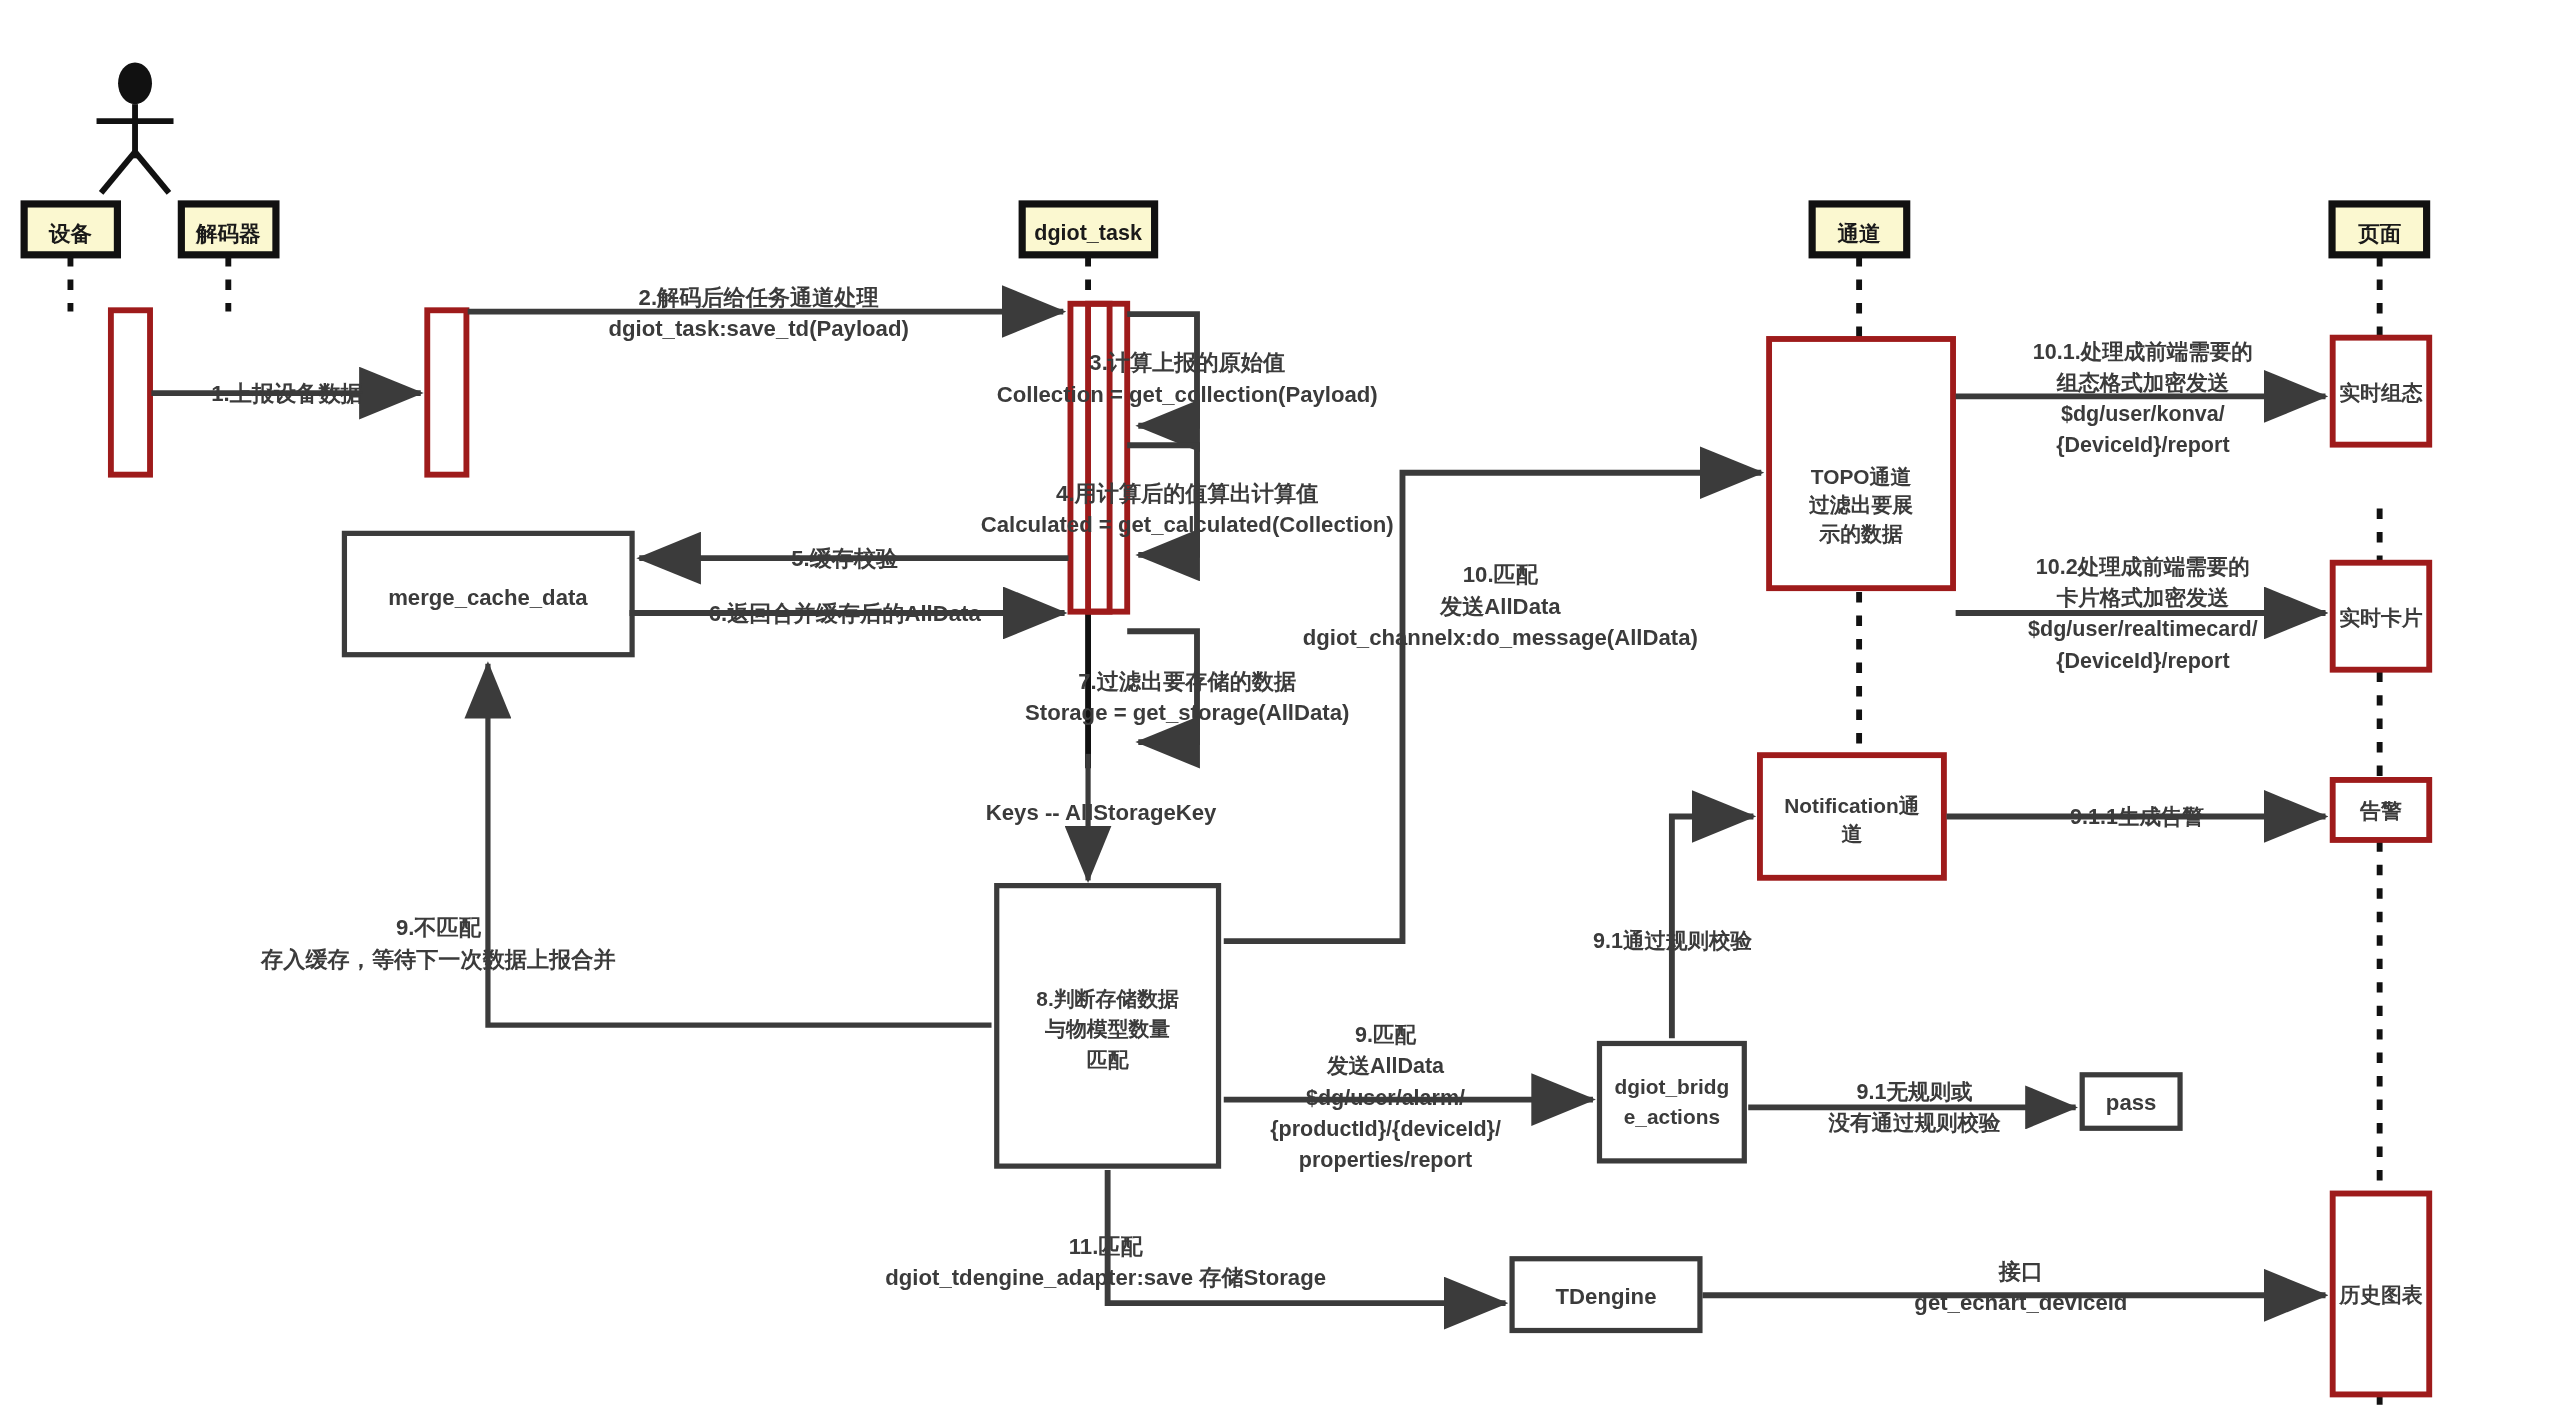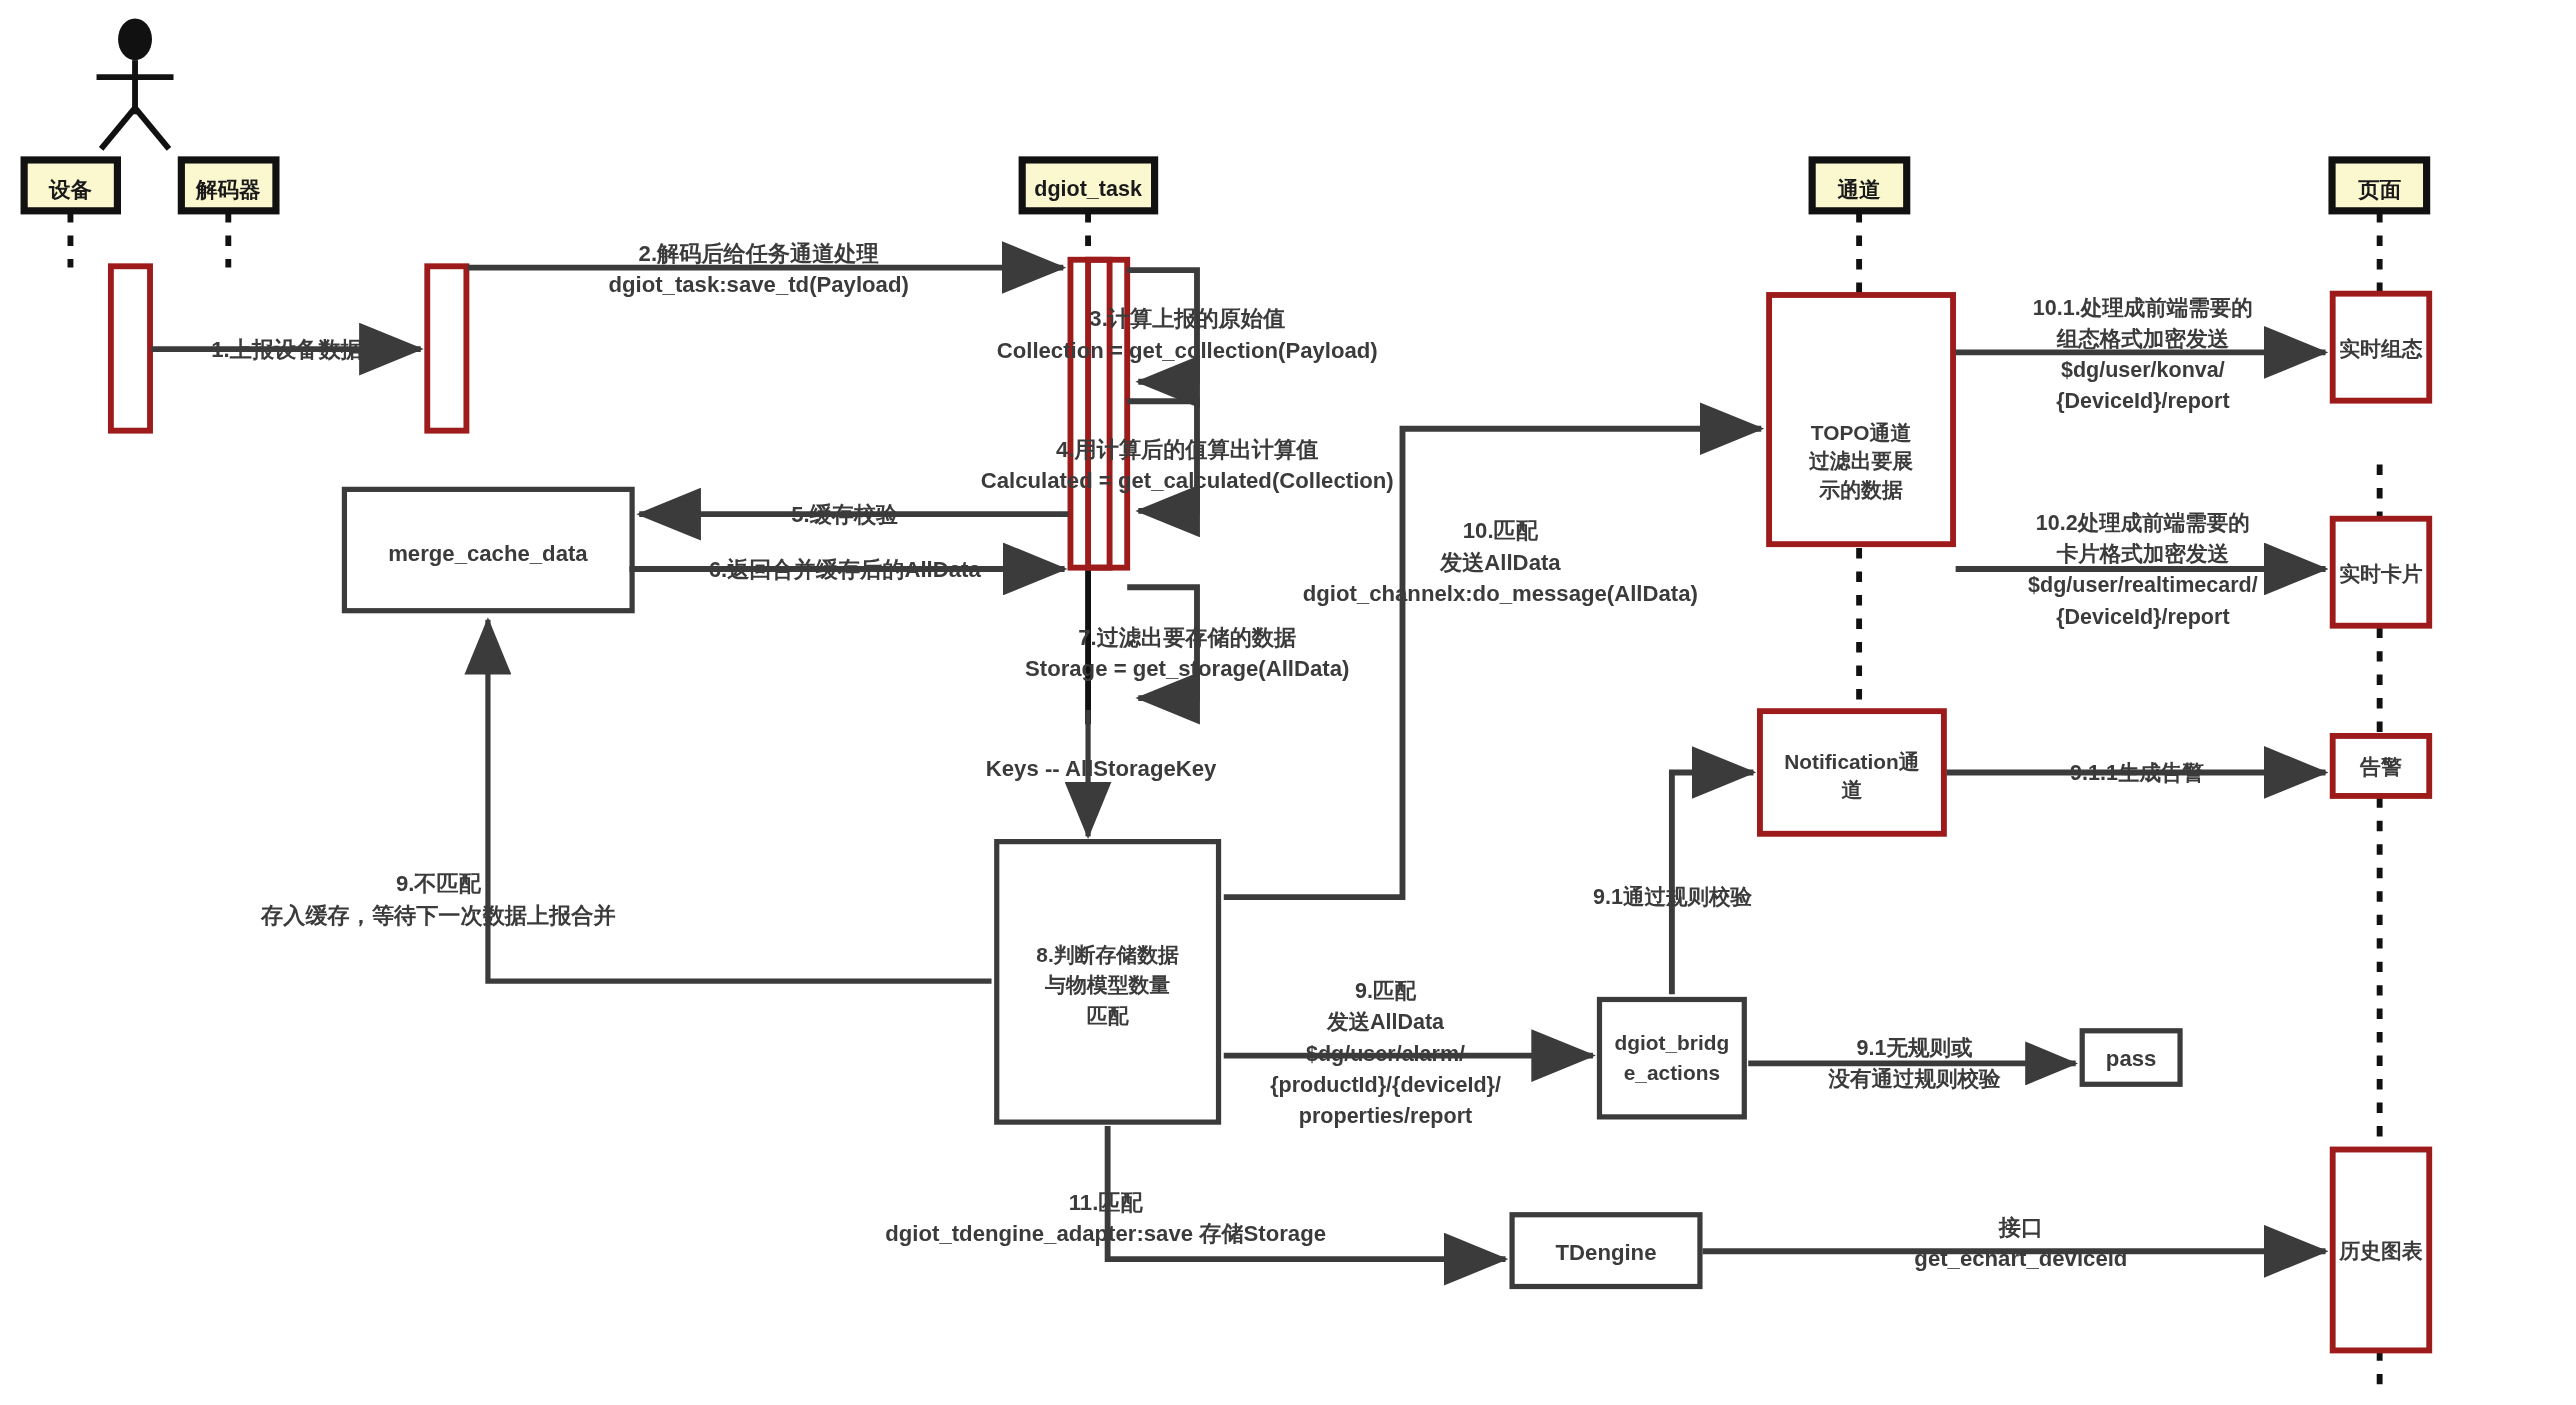--- a/index.html
+++ b/index.html
@@ -1,21 +1,21 @@
 <!DOCTYPE html>
 <html style="font-size:10.4px"><head>
 <meta charset="utf-8">
 <title>dgiot sequence diagram</title>
 <style>
   html,body{margin:0;padding:0;background:#ffffff;}
   body{
     font-family:"Liberation Sans","DejaVu Sans",sans-serif;
     width:2576px;height:1406px;overflow:hidden;
   }
-  #stage{position:relative;width:2576px;height:1331px;background:#fff;}
+  #stage{position:relative;width:2576px;height:1331px;background:#fff;margin-top:44px;}
   svg{display:block;}
   .lbl{font-weight:bold;fill:#3b3b3b;}
   .lbl-hdr{font-weight:bold;fill:#1a1a1a;}
 </style>
 </head>
 <body>
 
 <div id="stage">
 <svg width="2576" height="1406" viewBox="0 0 3949 2155" xmlns="http://www.w3.org/2000/svg">
   <defs>

